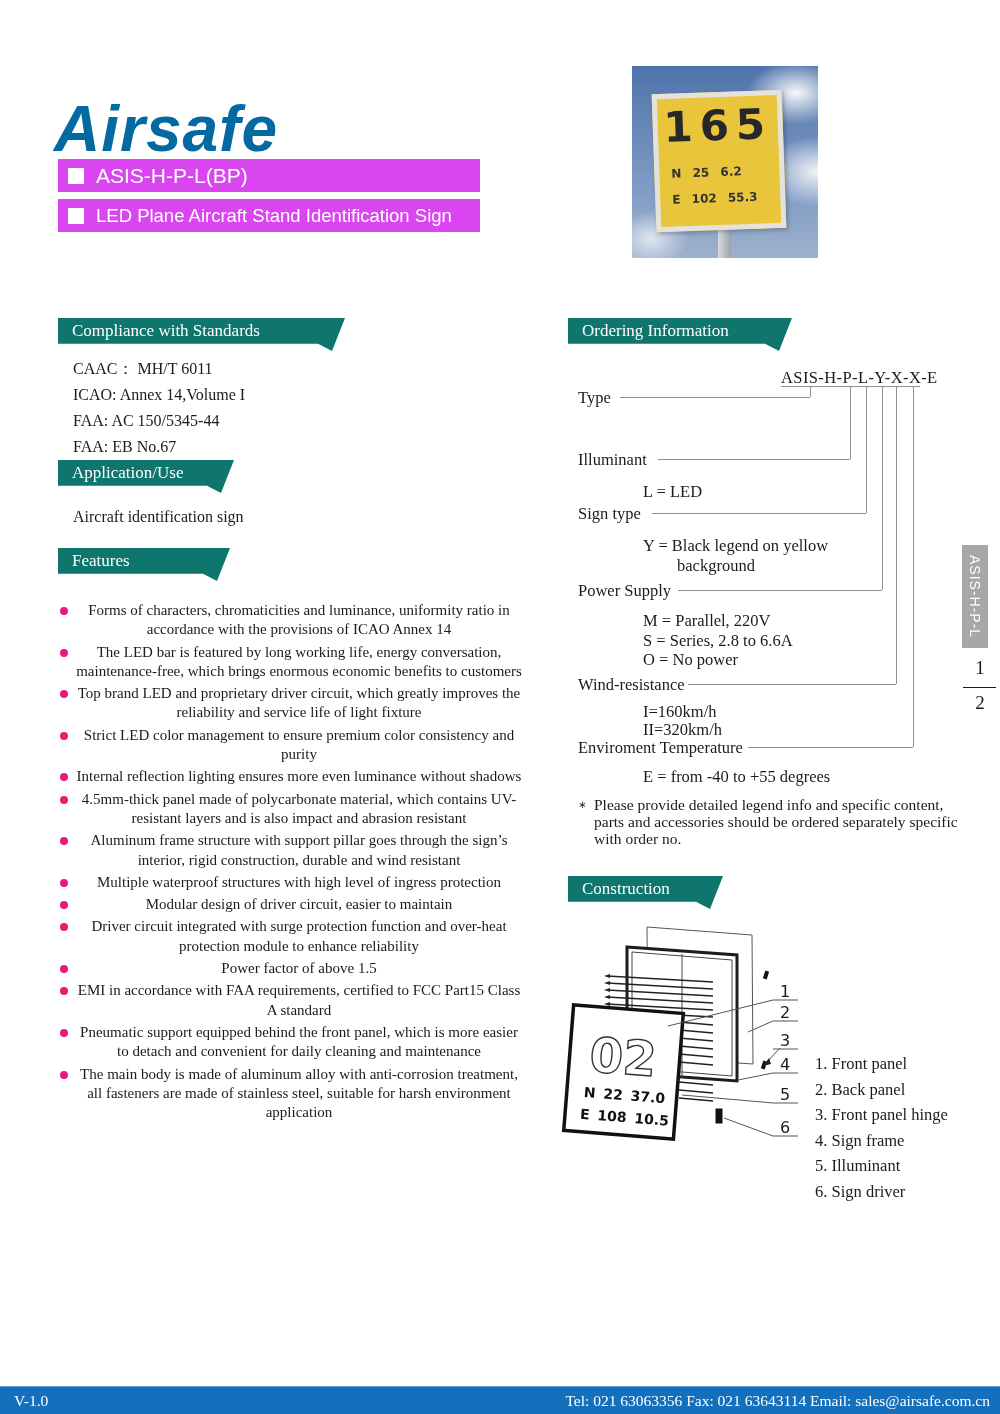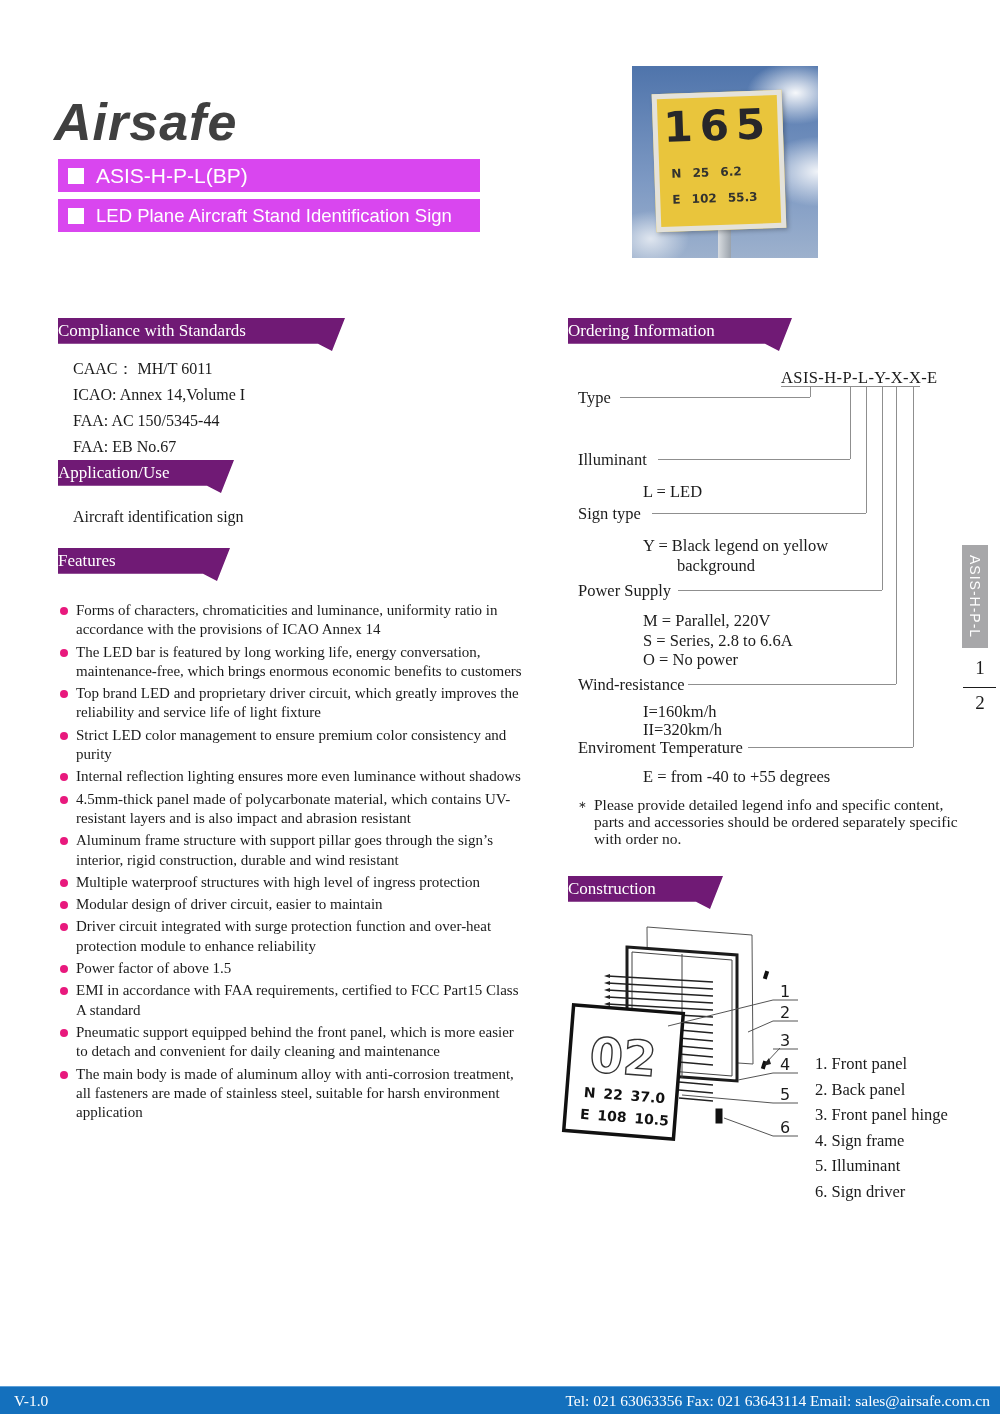--- a/index.html
+++ b/index.html
@@ -2,21 +2,21 @@
 <html><head>
 <meta charset="utf-8">
 <style>
   html,body{margin:0;padding:0;background:#ffffff;}
   .page{position:relative;width:1000px;height:1414px;background:#fff;overflow:hidden;
         font-family:"Liberation Serif",serif;color:#1b1b1b;}
   .abs{position:absolute;}
 
   
   .logo{left:54px;top:92px;font-family:"Liberation Sans",sans-serif;font-weight:bold;
-        font-style:italic;font-size:52px;color:#404040;letter-spacing:1px;}
+        font-style:italic;font-size:64px;color:#0369a1;letter-spacing:1px;}
   .graybar{left:58px;width:422px;height:33px;background:#d946ef;color:#fff;
            font-family:"Liberation Sans",sans-serif;display:flex;align-items:center;}
   .graybar .sq{width:16px;height:16px;background:#fff;margin:0 12px 0 10px;flex:0 0 auto;}
 
   
   .photo{left:632px;top:66px;width:186px;height:192px;overflow:hidden;
      background:
       radial-gradient(70px 45px at 88% 14%, rgba(255,255,255,.95), rgba(255,255,255,0) 70%),
       radial-gradient(80px 50px at 100% 55%, rgba(255,255,255,.9), rgba(255,255,255,0) 70%),
       radial-gradient(55px 40px at 10% 90%, rgba(255,255,255,.7), rgba(255,255,255,0) 70%),
@@ -25,30 +25,30 @@
       background:linear-gradient(90deg,#d8dce0,#9aa2ab);}
   .photo .sign{position:absolute;left:22px;top:26px;width:120px;height:128px;
       background:#e9c53c;border:5px solid #e4e2da;transform:rotate(-2deg);
       box-shadow:2px 2px 4px rgba(0,0,0,.25);}
   .photo .num{position:absolute;left:0;right:0;top:4px;text-align:center;
       font-family:"DejaVu Sans",sans-serif;font-weight:bold;font-size:42px;color:#27272a;letter-spacing:7px;}
   .photo .crd{position:absolute;left:12px;font-family:"DejaVu Sans",sans-serif;font-weight:bold;
       font-size:12px;color:#33332f;word-spacing:7px;}
 
   
-  .banner{height:33px;background:#701a75;color:#fff;font-size:17px;line-height:26px;
-      padding-left:0;box-sizing:border-box;
+  .banner{height:33px;background:#0f766e;color:#fff;font-size:17px;line-height:26px;
+      padding-left:14px;box-sizing:border-box;
       clip-path:polygon(0 0,100% 0,calc(100% - 13px) 100%,calc(100% - 27px) 78%,0 78%);}
 
   .bodytext{font-size:16px;font-family:Liberation Serif, serif;}
   .comp-lines div{line-height:26px;}
 
   
   .features{left:58px;top:601px;width:464px;list-style:none;margin:0;padding:0;}
-  .features li{position:relative;padding-left:18px;font-size:15px;line-height:19.3px;margin-bottom:3px;}
+  .features li{position:relative;padding-left:18px;font-size:15px;line-height:19.3px;margin-bottom:3px;text-align:center;}
   .features li::before{content:"";position:absolute;left:2px;top:6px;width:8px;height:8px;
       border-radius:50%;background:#e8197d;}
 
   
   .odiag{left:568px;top:360px;width:424px;height:436px;font-size:16.5px;}
   .odiag .lab{position:absolute;left:10px;white-space:nowrap;}
   .odiag .val{position:absolute;left:75px;white-space:nowrap;}
   .odiag .wrapval{position:absolute;left:75px;white-space:normal;}
   .hline{position:absolute;height:0;border-top:1px solid #8f8f8f;}
   .vline{position:absolute;width:0;border-left:1px solid #8f8f8f;}

